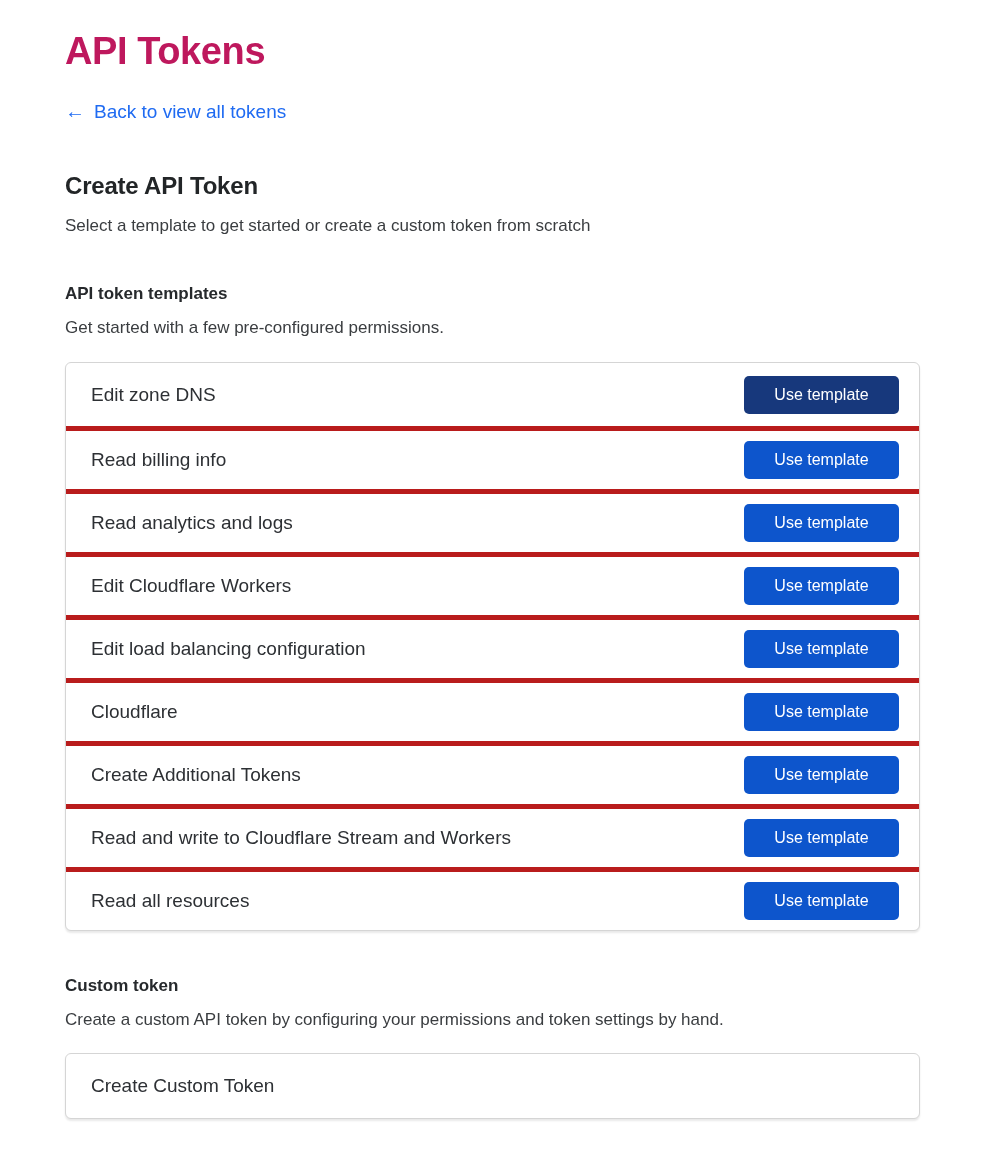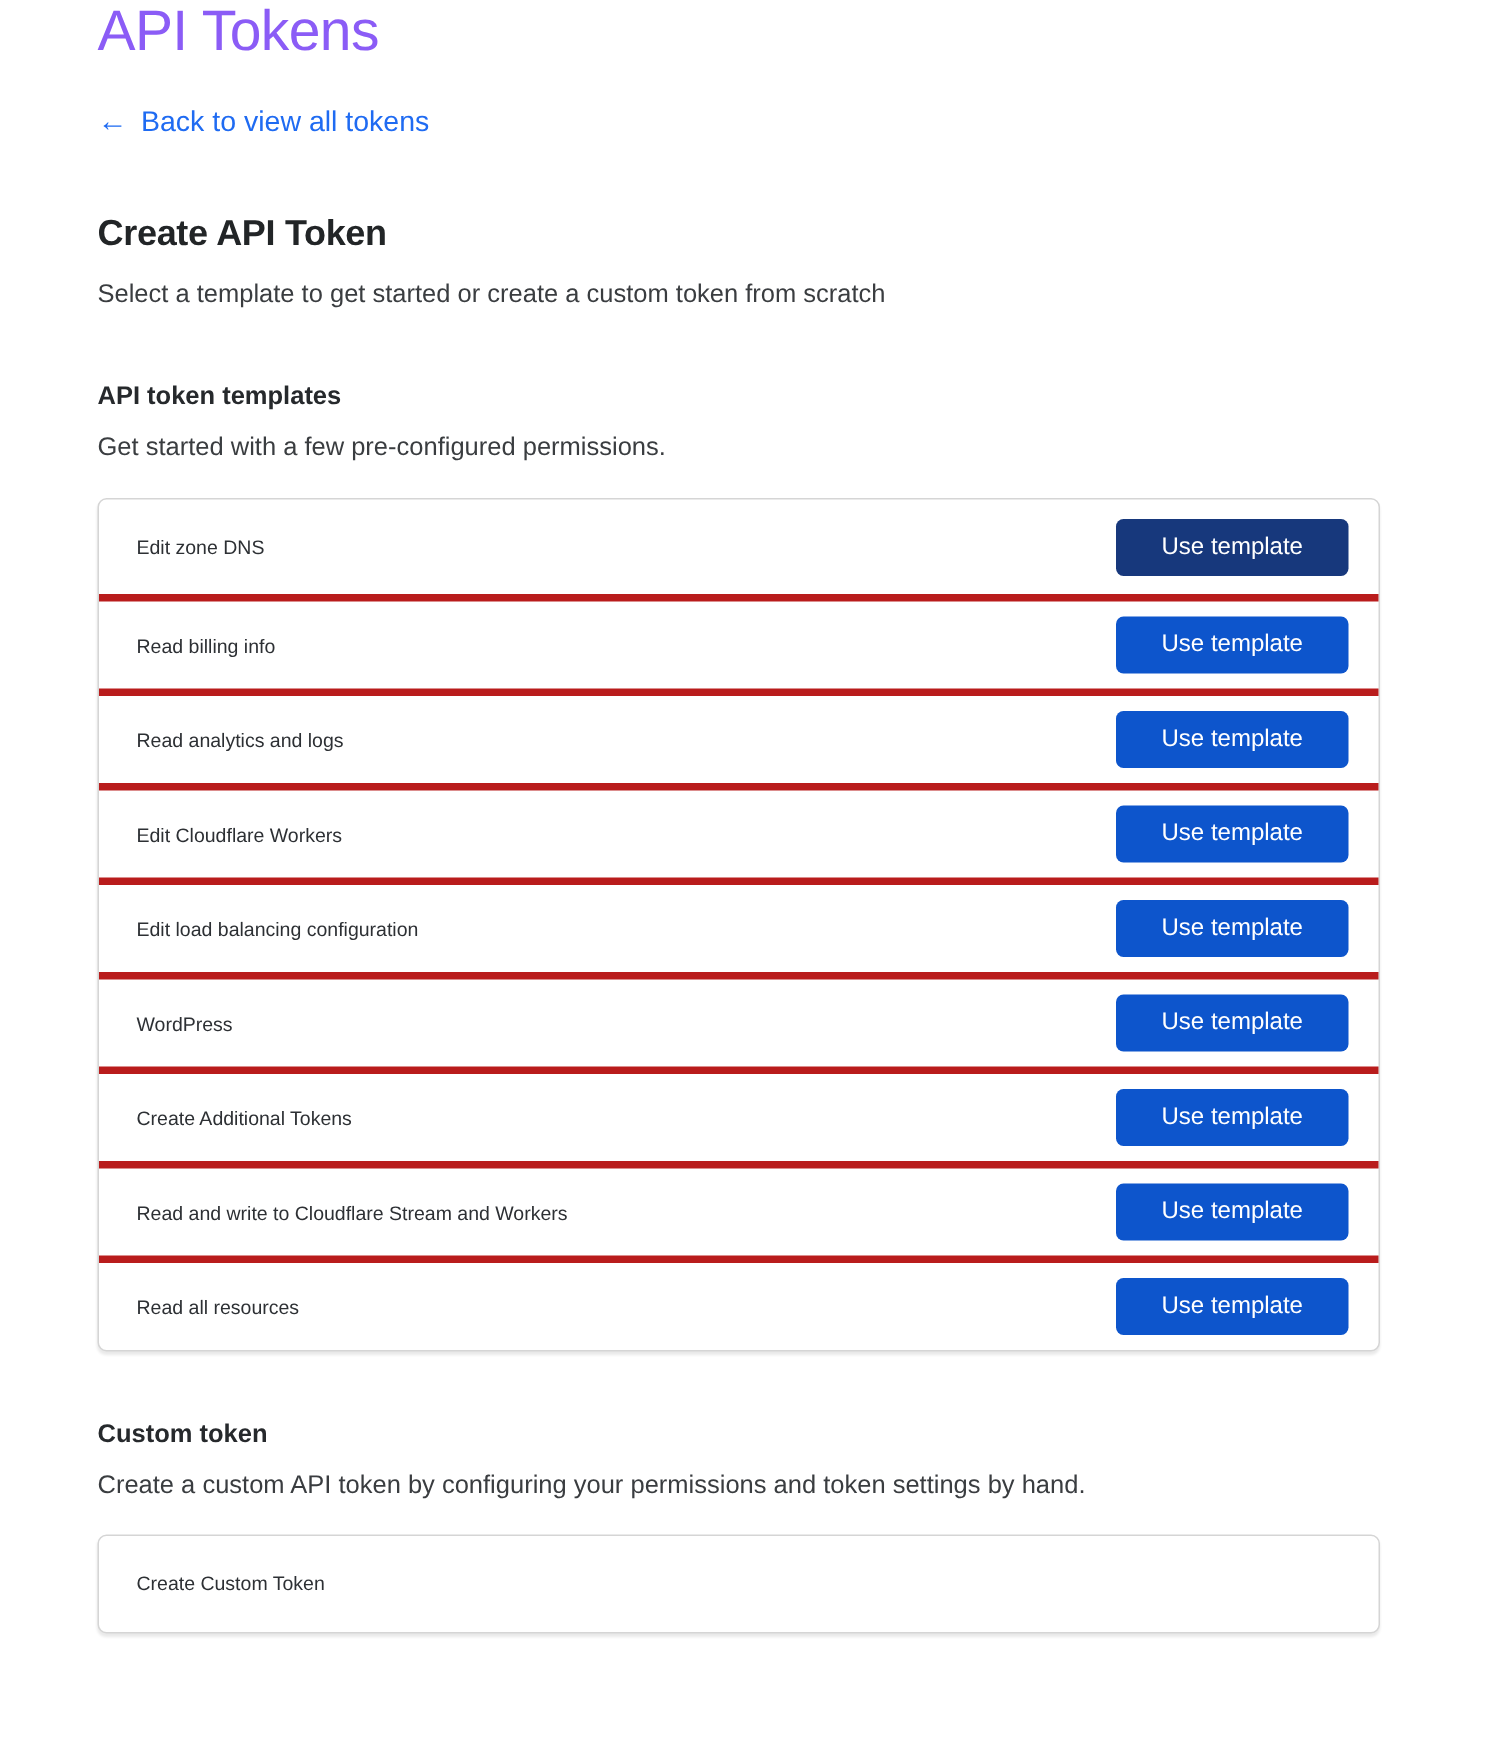--- a/index.html
+++ b/index.html
@@ -13,25 +13,26 @@
     font-family: "Liberation Sans", "DejaVu Sans", sans-serif;
     color: #303336;
     -webkit-font-smoothing: antialiased;
   }
   .container {
     margin-left: 65px;
     width: 855px;
   }
   h1.page-title {
     margin: 0;
+    padding-top: 30px;
     font-size: 38px;
     line-height: 1.15;
-    font-weight: 400;
+    font-weight: 700;
     letter-spacing: -0.4px;
-    color: #8b5cf6;
+    color: #be185d;
   }
   .back-link {
     display: inline-flex;
     align-items: center;
     gap: 9px;
     margin-top: 27px;
     font-size: 19px;
     line-height: 1.2;
     color: var(--link-blue, #1f6bf2);
     text-decoration: none;
@@ -83,21 +84,21 @@
     display: flex;
     align-items: center;
     justify-content: space-between;
     height: 63px;
     padding: 0 20px 0 25px;
     border-top: 5px solid #b91c1c;
     background: transparent;
   }
   .row:first-child { border-top: none; }
   .row-label {
-    font-size: 13px;
+    font-size: 19px;
     color: #2d3034;
   }
   .btn {
     display: inline-block;
     min-width: 155px;
     height: 38px;
     padding: 0 22px;
     border: none;
     border-radius: 5px;
     background: var(--btn-blue, #0d55cc);
@@ -148,21 +149,21 @@
       </div>
       <div class="row">
         <span class="row-label">Edit Cloudflare Workers</span>
         <button class="btn">Use template</button>
       </div>
       <div class="row">
         <span class="row-label">Edit load balancing configuration</span>
         <button class="btn">Use template</button>
       </div>
       <div class="row">
-        <span class="row-label">WordPress</span>
+        <span class="row-label">Cloudflare</span>
         <button class="btn">Use template</button>
       </div>
       <div class="row">
         <span class="row-label">Create Additional Tokens</span>
         <button class="btn">Use template</button>
       </div>
       <div class="row">
         <span class="row-label">Read and write to Cloudflare Stream and Workers</span>
         <button class="btn">Use template</button>
       </div>

